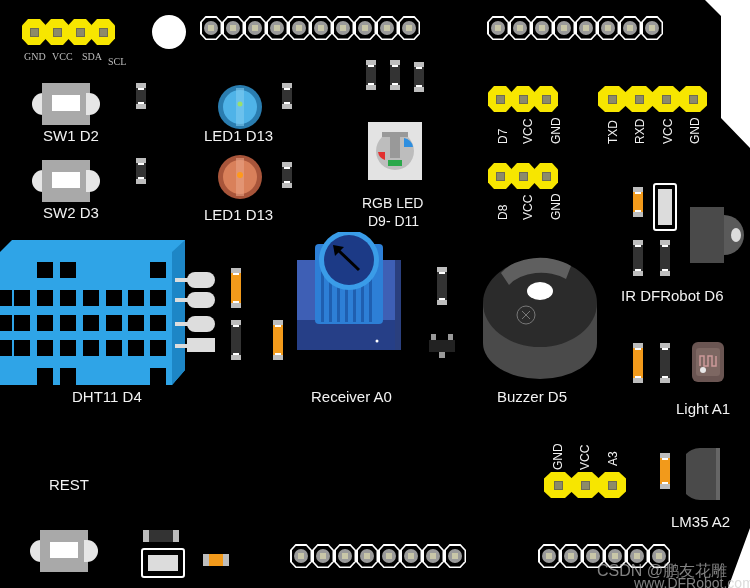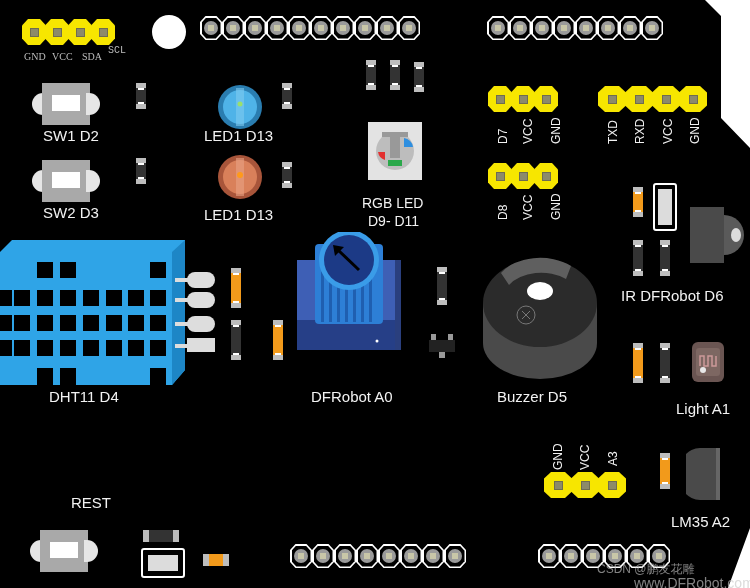--- a/index.html
+++ b/index.html
@@ -30,21 +30,21 @@
   .resh .b{position:absolute;top:0;bottom:0;left:6px;right:6px;background:#f29a1b;}
   .resh.dark .b{background:#333;}
   
   .sw{position:absolute;width:68px;height:42px;}
   .sw .body{position:absolute;left:10px;top:0;width:48px;height:42px;background:#a9a9a9;}
   .sw .cap{position:absolute;left:20px;top:12px;width:28px;height:16px;background:#fff;}
   .sw .l,.sw .rr{position:absolute;top:10px;width:14px;height:22px;background:#e6e6e6;}
   .sw .l{left:0;border-radius:11px 0 0 11px;}
   .sw .rr{right:0;border-radius:0 11px 11px 0;}
   .big-title{position:absolute;font-family:"DejaVu Sans","Liberation Sans",sans-serif;font-weight:200;font-size:52px;color:#fff;letter-spacing:1px;}
-  .wm{position:absolute;color:rgba(200,200,200,0.65);font-size:12px;}
+  .wm{position:absolute;color:rgba(200,200,200,0.65);font-size:16px;}
 </style>
 </head>
 <body>
 
 <div id="board">
 
   <svg id="pcb" width="750" height="588">
     <polygon points="0,0 705,0 721,16 721,118 750,148 750,528 728,588 0,588" fill="#000"></polygon>
 
     <circle cx="169" cy="32" r="17" fill="#fff"></circle>
@@ -52,21 +52,21 @@
 
   <div class="yhdr" style="left:22px;top:19px;">
     <div class="ypin"></div>
       <div class="ypin"></div>
       <div class="ypin"></div>
       <div class="ypin"></div>
   </div>
   <span class="lbl-serif" style="left:24px;top:51px;">GND</span>
   <span class="lbl-serif" style="left:52px;top:51px;">VCC</span>
   <span class="lbl-serif" style="left:82px;top:51px;">SDA</span>
-  <span class="lbl-serif" style="left:108px;top:45px;font-family:Liberation Mono, monospace;">SCL</span>
+  <span class="lbl-serif" style="left:108px;top:56px;">SCL</span>
 
   <div class="bhdr" style="left:200px;top:16px;">
     <div class="bpin">
         <div class="o"></div>
         <div class="i"></div>
         <div class="r"></div>
         <div class="s"></div>
       </div>
     <div class="bpin">
         <div class="o"></div>
@@ -349,21 +349,21 @@
       <rect x="0" y="6" width="14" height="4"></rect>
         <rect x="12" y="0" width="28" height="16" rx="8"></rect>
       <rect x="0" y="26" width="14" height="4"></rect>
         <rect x="12" y="20" width="28" height="16" rx="8"></rect>
       <rect x="0" y="50" width="14" height="4"></rect>
         <rect x="12" y="44" width="28" height="16" rx="8"></rect>
       <rect x="0" y="72" width="14" height="4"></rect>
         <rect x="12" y="66" width="28" height="14"></rect>
     </g>
   </svg>
-  <span class="lbl" style="left:49px;top:388px;">DHT11 D4</span>
+  <span class="lbl" style="left:72px;top:388px;">DHT11 D4</span>
   <div class="res orange" style="left:231px;top:268px;height:40px;">
       <div class="b"></div>
       <div class="w1"></div>
       <div class="w2"></div>
     </div>
   <div class="res" style="left:231px;top:320px;height:40px;">
       <div class="b"></div>
       <div class="w1"></div>
       <div class="w2"></div>
     </div>
@@ -386,21 +386,21 @@
         <rect x="56" y="30" width="3" height="60"></rect>
         <rect x="64" y="30" width="3" height="60"></rect>
         <rect x="72" y="30" width="3" height="60"></rect>
     </g>
     <circle cx="52" cy="28" r="30" fill="#3a9ce8"></circle>
     <circle cx="52" cy="28" r="25" fill="#1c3a86"></circle>
     <line x1="62" y1="38" x2="40" y2="17" stroke="#000" stroke-width="3"></line>
     <polygon points="36,13 47,15 38,24" fill="#000"></polygon>
     <circle cx="80" cy="109" r="1.5" fill="#fff"></circle>
   </svg>
-  <span class="lbl" style="left:311px;top:388px;">DFRobot A0</span>
+  <span class="lbl" style="left:311px;top:388px;">Receiver A0</span>
   <div class="res" style="left:437px;top:267px;height:38px;">
       <div class="b"></div>
       <div class="w1"></div>
       <div class="w2"></div>
     </div>
   <svg class="abs" style="left:427px;top:334px;" width="30" height="26">
     <rect x="2" y="6" width="26" height="12" fill="#222"></rect>
     <rect x="4" y="0" width="5" height="6" fill="#999"></rect>
       <rect x="21" y="0" width="5" height="6" fill="#999"></rect>
       <rect x="12" y="18" width="6" height="6" fill="#999"></rect>
@@ -449,21 +449,21 @@
       <div class="w1"></div>
       <div class="w2"></div>
     </div>
   <svg class="abs" style="left:686px;top:448px;" width="36" height="52">
     <path d="M30 0 L30 52 L14 52 A22 26 0 0 1 14 0z" fill="#4a4a4a"></path>
     <rect x="30" y="0" width="4" height="52" fill="#666"></rect>
   </svg>
   <span class="lbl" style="left:671px;top:513px;">LM35 A2</span>
 
 
-  <span class="lbl" style="left:49px;top:494px;margin-left:22px;">REST</span>
+  <span class="lbl" style="left:49px;top:476px;">REST</span>
   <div class="sw" style="left:30px;top:530px;">
     <div class="l"></div>
       <div class="body"></div>
       <div class="rr"></div>
       <div class="cap"></div>
   </div>
   <div class="resh dark" style="left:143px;top:530px;width:36px;">
       <div class="b"></div>
     </div>
   <div class="abs" style="left:141px;top:548px;width:40px;height:26px;border:2px solid #fff;border-radius:3px;background:#000;">

